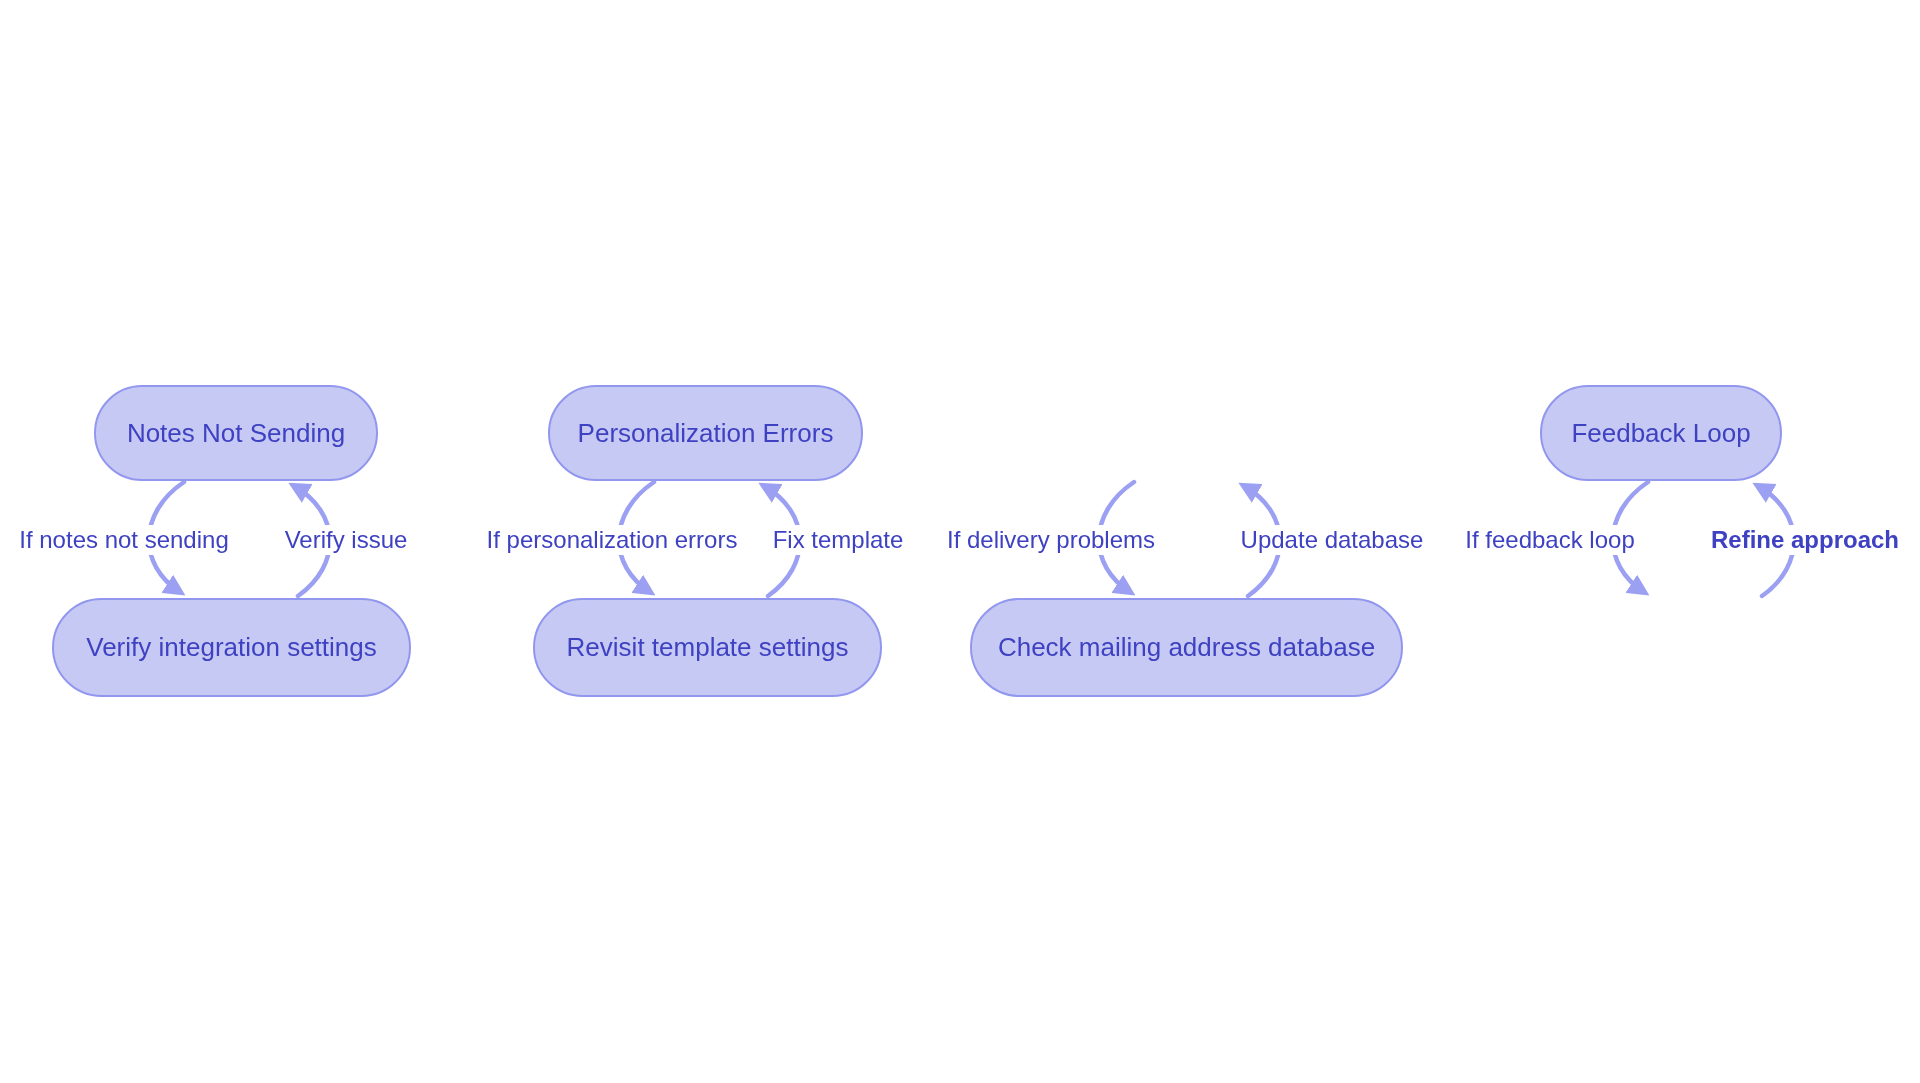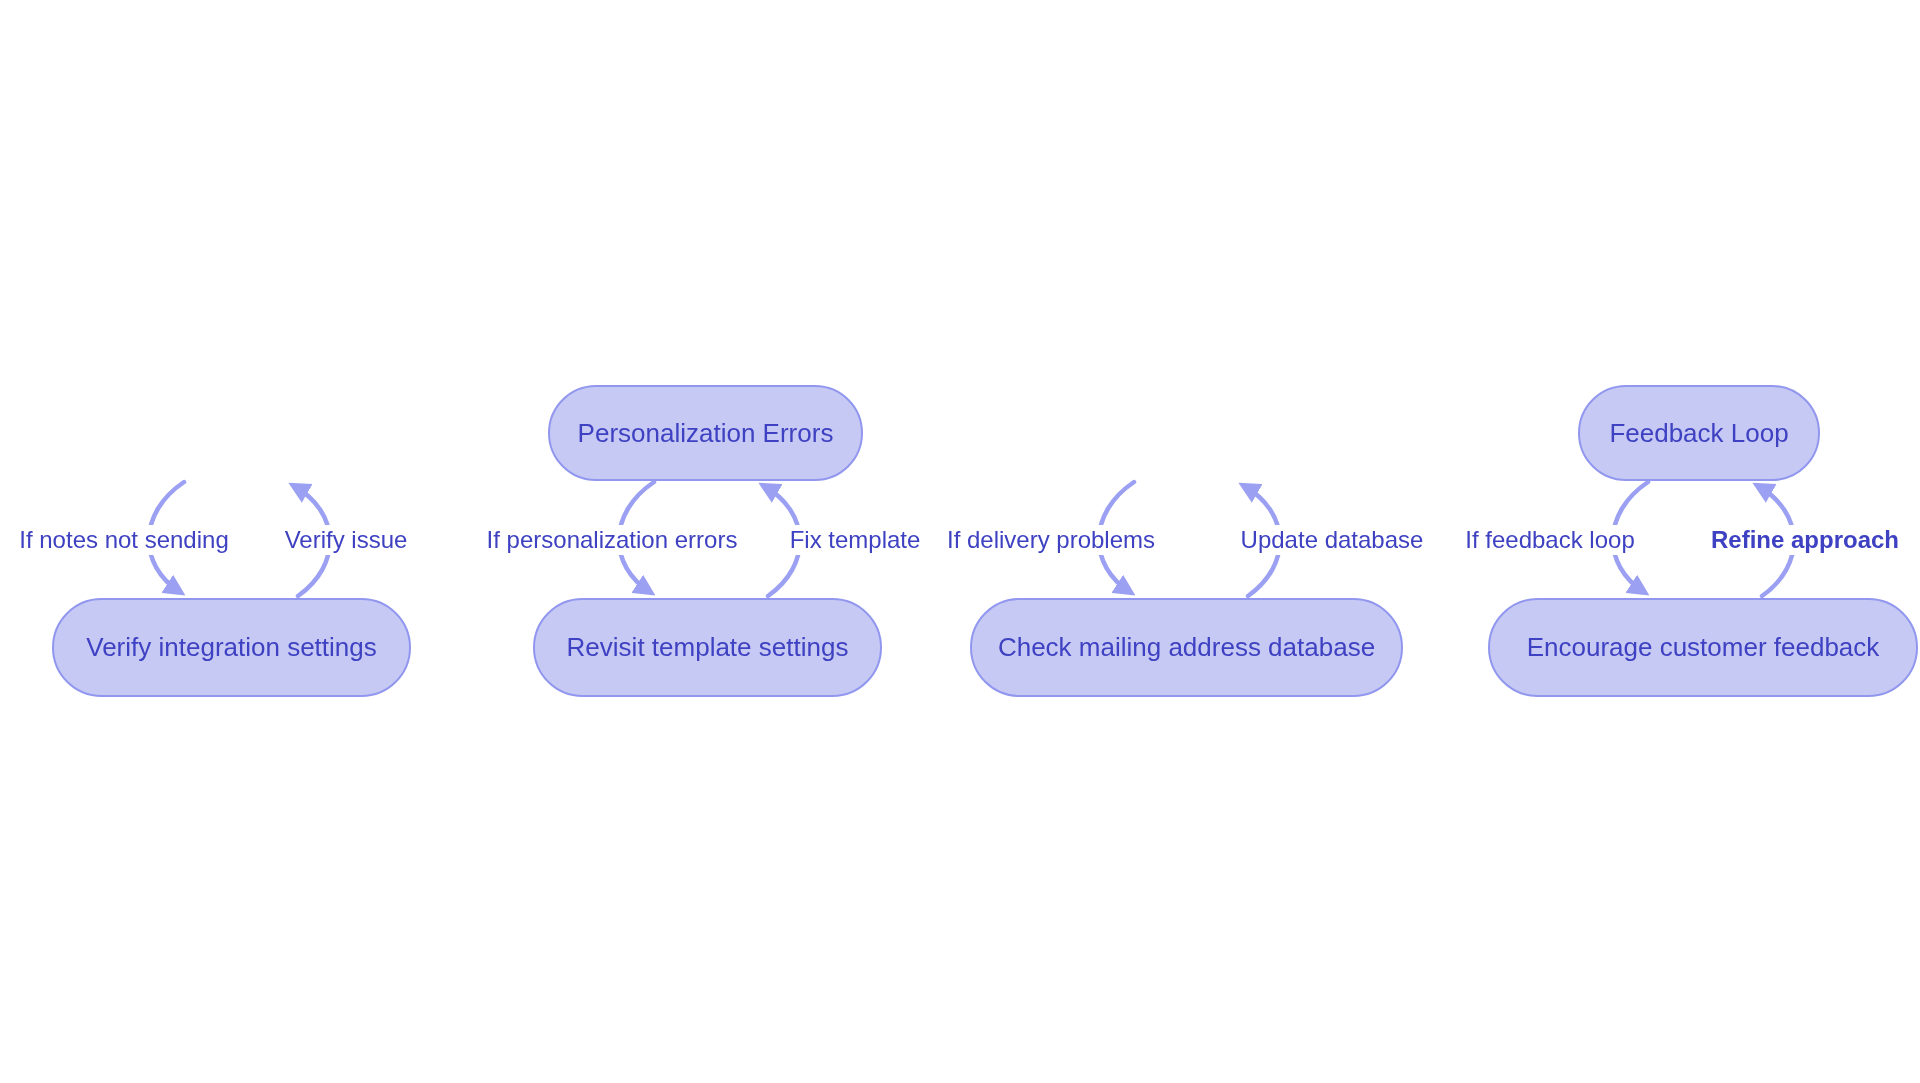--- a/index.html
+++ b/index.html
@@ -60,31 +60,31 @@
     <path class="edge" d="M 654,482 C 608,513 608,565 650,592" marker-end="url(#arrowhead)" style="stroke: rgb(155, 160, 242);"></path>
     <path class="edge" d="M 768,596 C 812,565 810,512 764,486" marker-end="url(#arrowhead)" style="stroke: rgb(155, 160, 242);"></path>
 
     <path class="edge" d="M 1134,482 C 1088,513 1088,565 1130,592" marker-end="url(#arrowhead)" style="stroke: rgb(155, 160, 242);"></path>
     <path class="edge" d="M 1248,596 C 1292,565 1290,512 1244,486" marker-end="url(#arrowhead)" style="stroke: rgb(155, 160, 242);"></path>
 
     <path class="edge" d="M 1648,482 C 1602,513 1602,565 1644,592" marker-end="url(#arrowhead)" style="stroke: rgb(155, 160, 242);"></path>
     <path class="edge" d="M 1762,596 C 1806,565 1804,512 1758,486" marker-end="url(#arrowhead)" style="stroke: rgb(155, 160, 242);"></path>
   </svg>
 
+  <div class="node top-row" style="left:94px;width:284px;">Notes Not Sending</div>
   <div class="node bottom-row" style="left:52px;width:359px;">Verify integration settings</div>
   <div class="edge-label" style="left:124px;">If notes not sending</div>
   <div class="edge-label" style="left:346px;">Verify issue</div>
 
   <div class="node top-row" style="left:548px;width:315px;">Personalization Errors</div>
   <div class="node bottom-row" style="left:533px;width:349px;">Revisit template settings</div>
   <div class="edge-label" style="left:604px;margin-left:8px;">If personalization errors</div>
-  <div class="edge-label" style="left:838px;margin-left:17px;">Fix template</div>
+  <div class="edge-label" style="left:838px;">Fix template</div>
 
   <div class="node bottom-row" style="left:970px;width:433px;">Check mailing address database</div>
   <div class="edge-label" style="left:1051px;text-align:right;">If delivery problems</div>
   <div class="edge-label" style="left:1332px;">Update database</div>
 
-  <div class="node top-row" style="left:1578px;width:242px;">Feedback Loop</div>
-  <div class="node bottom-row" style="left:1488px;width:430px;">Encourage customer feedback</div>
+  <div class="node top-row" style="left:1540px;width:242px;">Feedback Loop</div>
   <div class="edge-label" style="left:1550px;">If feedback loop</div>
   <div class="edge-label" style="left:1805px;font-weight:bold;">Refine approach</div>
 
 </div>
 
 </body></html>

